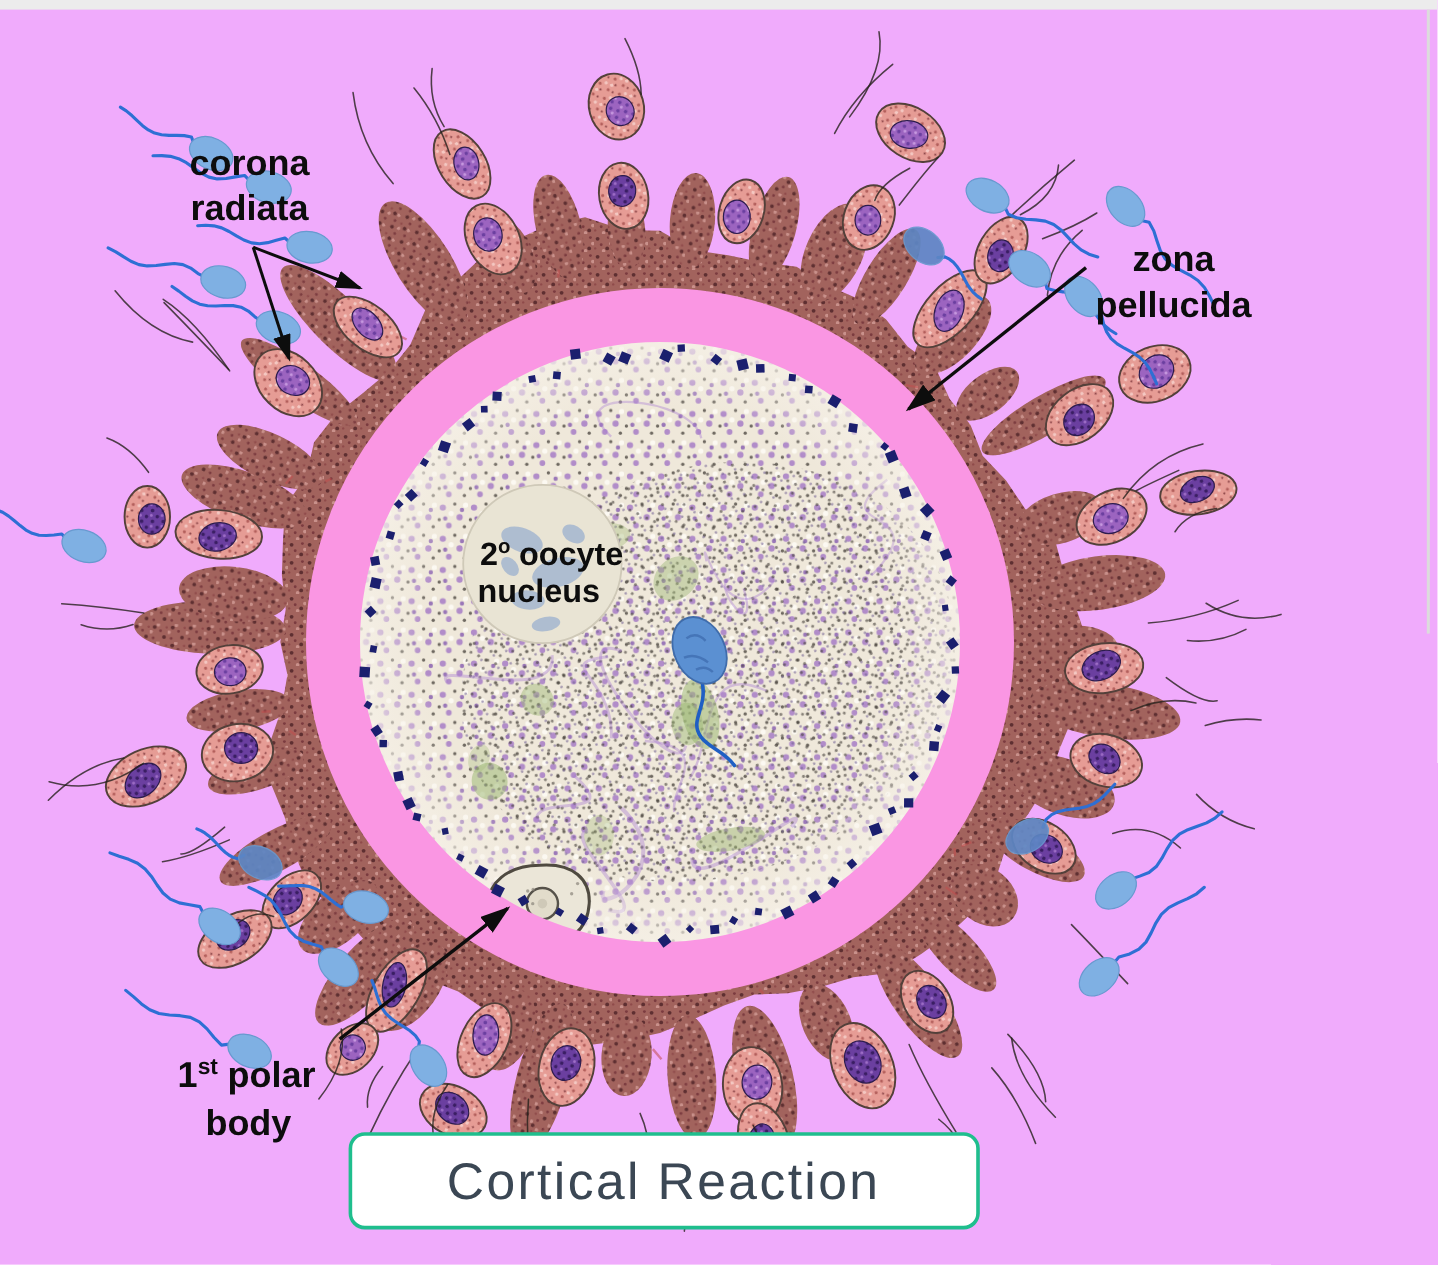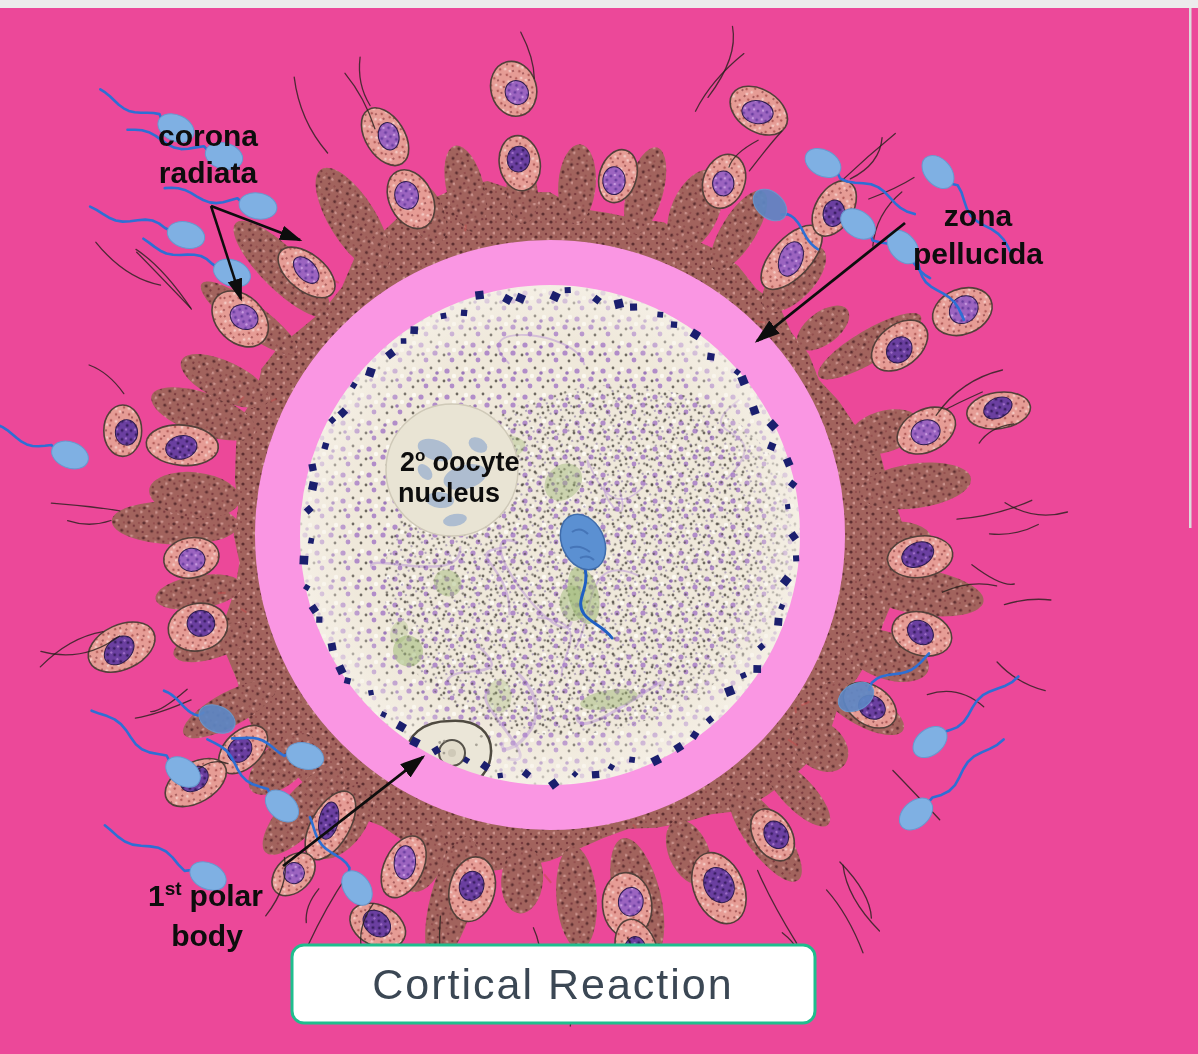--- a/index.html
+++ b/index.html
@@ -1,16 +1,16 @@
 <!DOCTYPE html>
 <html><head>
 <meta charset="utf-8">
 <style>
   html,body{margin:0;padding:0;background:#ffffff;}
-  .stage{position:relative;width:1198px;height:1054px;background:#ec4899;overflow:hidden;
+  .stage{position:relative;width:1198px;height:1054px;background:#f0abfc;overflow:hidden;
          font-family:"Liberation Sans", sans-serif;}
   svg{display:block;}
   text{font-family:"Liberation Sans", sans-serif;}
   .lbl{font-weight:bold;fill:#0d0d0d;}
   .title-text{fill:#3B4754;letter-spacing:2px;}
 </style>
 </head>
 <body>
 
 <div class="stage">

